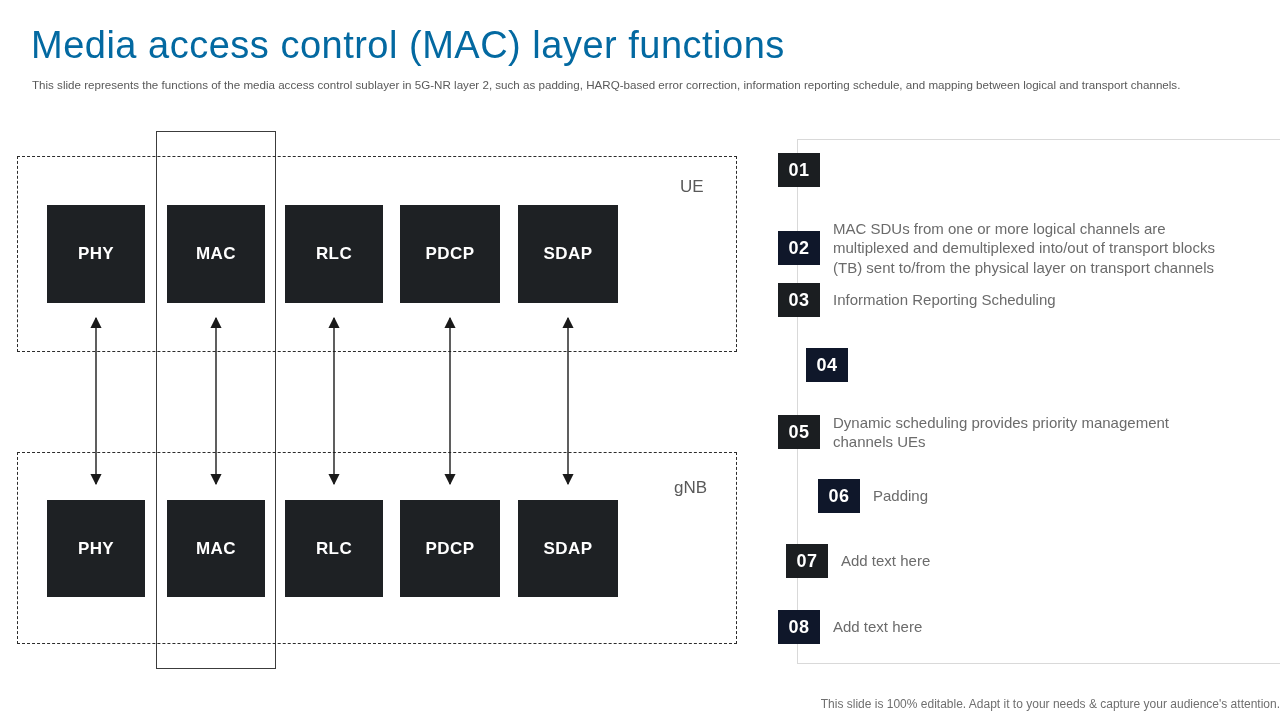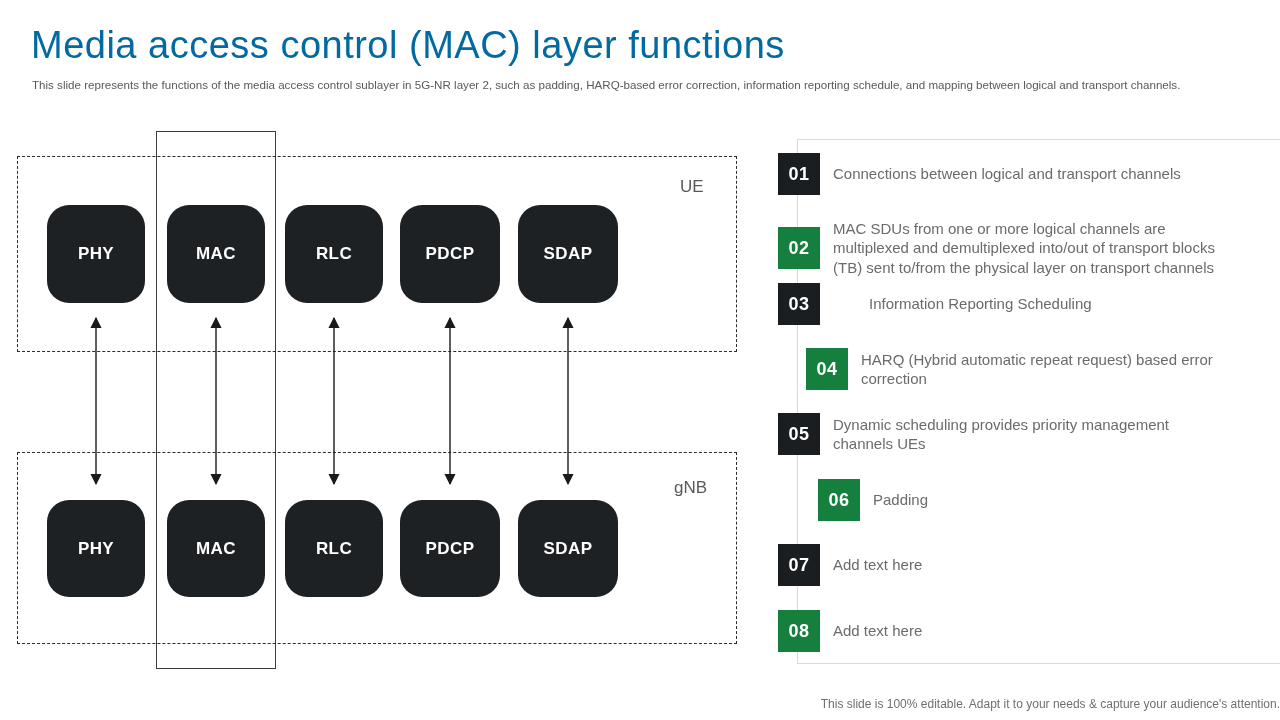--- a/index.html
+++ b/index.html
@@ -27,39 +27,39 @@
   }
   .dashed-box.ue{left:17px;top:156px;width:720px;height:196px;background:transparent;}
   .dashed-box.gnb{left:17px;top:452px;width:720px;height:192px;background:transparent;}
   .grp-label{
     position:absolute;font-size:17px;color:#595959;
   }
   .grp-label.ue{right:32px;top:19px;}
   .layer-box{
     position:absolute;background:#1e2124;color:#ffffff;
     display:flex;align-items:center;justify-content:center;
-    font-size:17px;font-weight:bold;letter-spacing:.4px;border-radius:22px;
+    font-size:17px;font-weight:bold;letter-spacing:.4px;
   }
   .arrows{position:absolute;left:0;top:0;pointer-events:none;}
   
   .panel-line{position:absolute;background:#d9d9d9;}
   .panel-line.top{left:797px;top:139px;width:483px;height:1px;}
   .panel-line.v{left:797px;top:139px;width:1px;height:525px;}
   .panel-line.bottom{left:797px;top:663px;width:483px;height:1px;}
   .func-item{
     position:absolute;left:778px;width:472px;
     display:flex;align-items:center;z-index:2;
   }
   .badge{
-    flex:0 0 42px;width:42px;height:42px;
+    flex:0 0 42px;width:42px;height:34px;
     display:flex;align-items:center;justify-content:center;
     color:#ffffff;font-size:18px;font-weight:bold;letter-spacing:.5px;
   }
   .badge.dark{background:#1b1e21;}
-  .badge.cyan{background:#15803d;}
+  .badge.cyan{background:#0f172a;}
   .func-text{
     margin-left:13px;font-size:15px;line-height:19.4px;color:#6b6b6b;
   }
   
   .footer{
     position:absolute;left:0;top:697px;width:1280px;margin:0;
     text-align:right;font-size:12px;color:#6f6f6f;
   }
 </style>
 </head>
@@ -106,65 +106,58 @@
     </svg>
   </section>
 
   <section>
     <div class="panel-line top"></div>
     <div class="panel-line v"></div>
     <div class="panel-line bottom"></div>
 
     <div class="func-item" style="top:153px;">
       <div class="badge dark">01</div>
-      <div class="func-text">
-        <div>Connections between logical and transport channels</div>
-      </div>
     </div>
 
     <div class="func-item" style="top:219px;">
       <div class="badge cyan">02</div>
       <div class="func-text">
         <div>MAC SDUs from one or more logical channels are</div>
         <div>multiplexed and demultiplexed into/out of transport blocks</div>
         <div>(TB) sent to/from the physical layer on transport channels</div>
       </div>
     </div>
 
-    <div class="func-item" style="top:283px;gap:36px;">
+    <div class="func-item" style="top:283px;">
       <div class="badge dark">03</div>
       <div class="func-text">
         <div>Information Reporting Scheduling</div>
       </div>
     </div>
 
     <div class="func-item" style="top:348px;margin-left:28px;">
       <div class="badge cyan">04</div>
-      <div class="func-text">
-        <div>HARQ (Hybrid automatic repeat request) based error</div>
-        <div>correction</div>
-      </div>
     </div>
 
     <div class="func-item" style="top:413px;">
       <div class="badge dark">05</div>
       <div class="func-text">
         <div>Dynamic scheduling provides priority management</div>
         <div>channels UEs</div>
       </div>
     </div>
 
     <div class="func-item" style="top:479px;padding-left:40px;">
       <div class="badge cyan">06</div>
       <div class="func-text">
         <div>Padding</div>
       </div>
     </div>
 
-    <div class="func-item" style="top:544px;">
+    <div class="func-item" style="top:544px;margin-left:8px;">
       <div class="badge dark">07</div>
       <div class="func-text">
         <div>Add text here</div>
       </div>
     </div>
 
     <div class="func-item" style="top:610px;">
       <div class="badge cyan">08</div>
       <div class="func-text">
         <div>Add text here</div>

